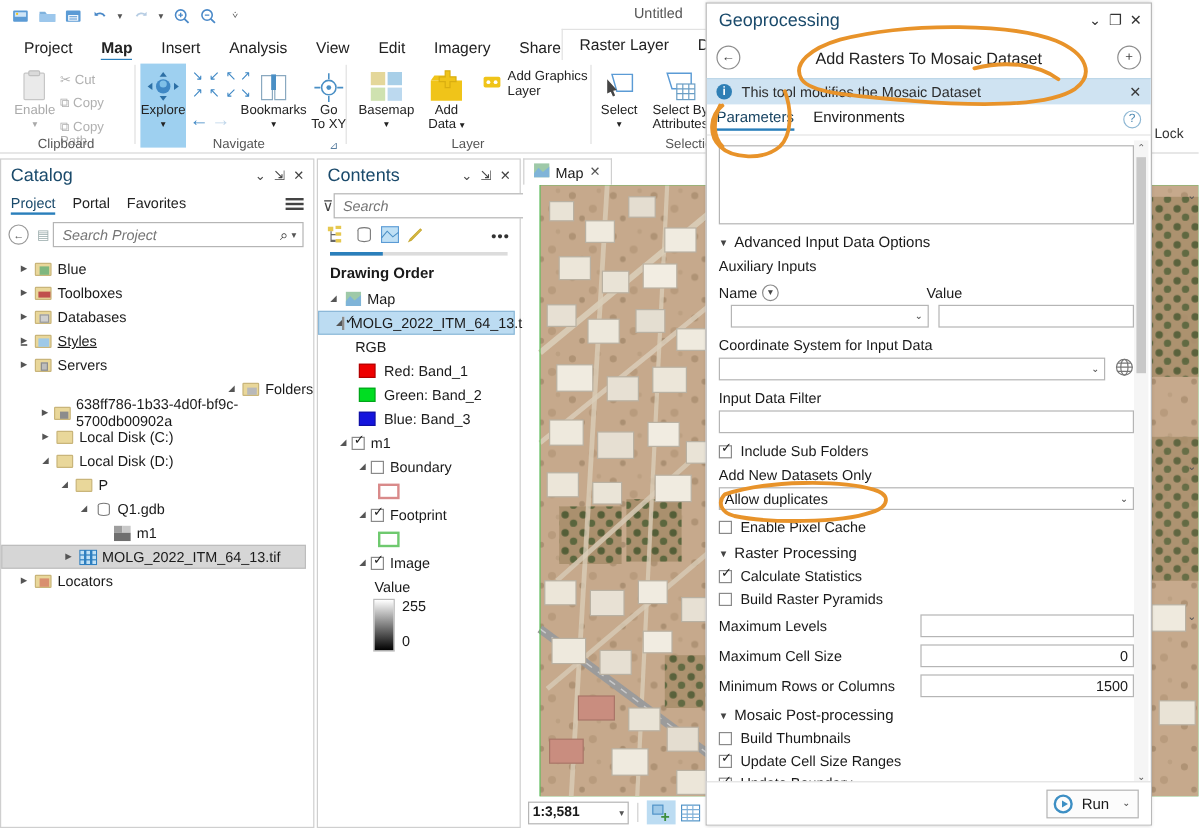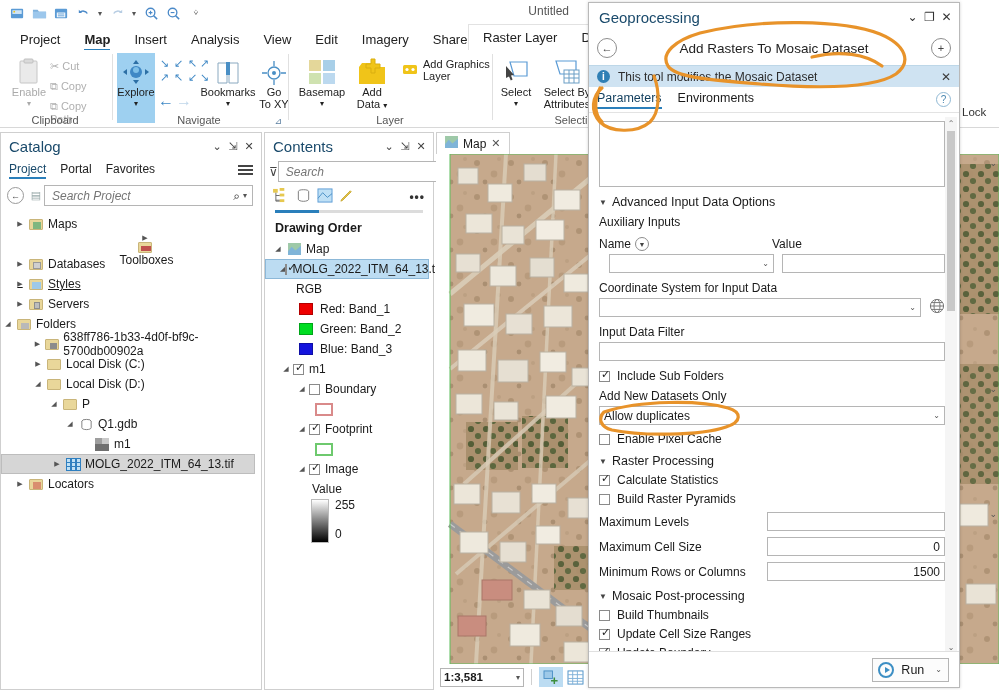--- a/index.html
+++ b/index.html
@@ -485,23 +485,23 @@
     </div>
 
     <div class="tree">
       <div class="tnode" style="padding-left:12px;">
         <span class="arrow">▶</span>
         <span class="ti">
             <span class="fi" style="background:#e9d79a; border:1px solid #c9b57a;">
               <i style="position:absolute;left:3px;top:2px;width:8px;height:7px;background:#7fb77f;display:block;"></i>
             </span>
           </span>
-        <span class="tlbl">Maps</span>
-      </div>
-      <div class="tnode" style="padding-left:28px;flex-direction:column;">
+        <span class="tlbl">Blue</span>
+      </div>
+      <div class="tnode" style="padding-left:12px;">
         <span class="arrow">▶</span>
         <span class="ti">
             <span class="fi" style="background:#e9d79a; border:1px solid #c9b57a;">
               <i style="position:absolute;left:2px;top:3px;width:10px;height:5px;background:#c0504d;display:block;"></i>
             </span>
           </span>
         <span class="tlbl">Toolboxes</span>
       </div>
       <div class="tnode" style="padding-left:12px;">
         <span class="arrow">▶</span>
@@ -523,21 +523,21 @@
       </div>
       <div class="tnode" style="padding-left:12px;">
         <span class="arrow">▶</span>
         <span class="ti">
             <span class="fi" style="background:#e9d79a; border:1px solid #c9b57a;">
               <i style="position:absolute;left:4px;top:2px;width:6px;height:7px;background:#bdbdbd;display:block;border:1px solid #8d8d8d;"></i>
             </span>
           </span>
         <span class="tlbl">Servers</span>
       </div>
-      <div class="tnode" style="padding-left:0;">
+      <div class="tnode" style="padding-left:27px;justify-content:flex-end;">
         <span class="arrow">◢</span>
         <span class="ti">
             <span class="fi" style="background:#e9d79a; border:1px solid #c9b57a;">
               <i style="position:absolute;left:3px;top:3px;width:8px;height:6px;background:#b9b9b9;display:block;"></i>
             </span>
           </span>
         <span class="tlbl">Folders</span>
       </div>
       <div class="tnode" style="padding-left:30px;">
         <span class="arrow">▶</span>

